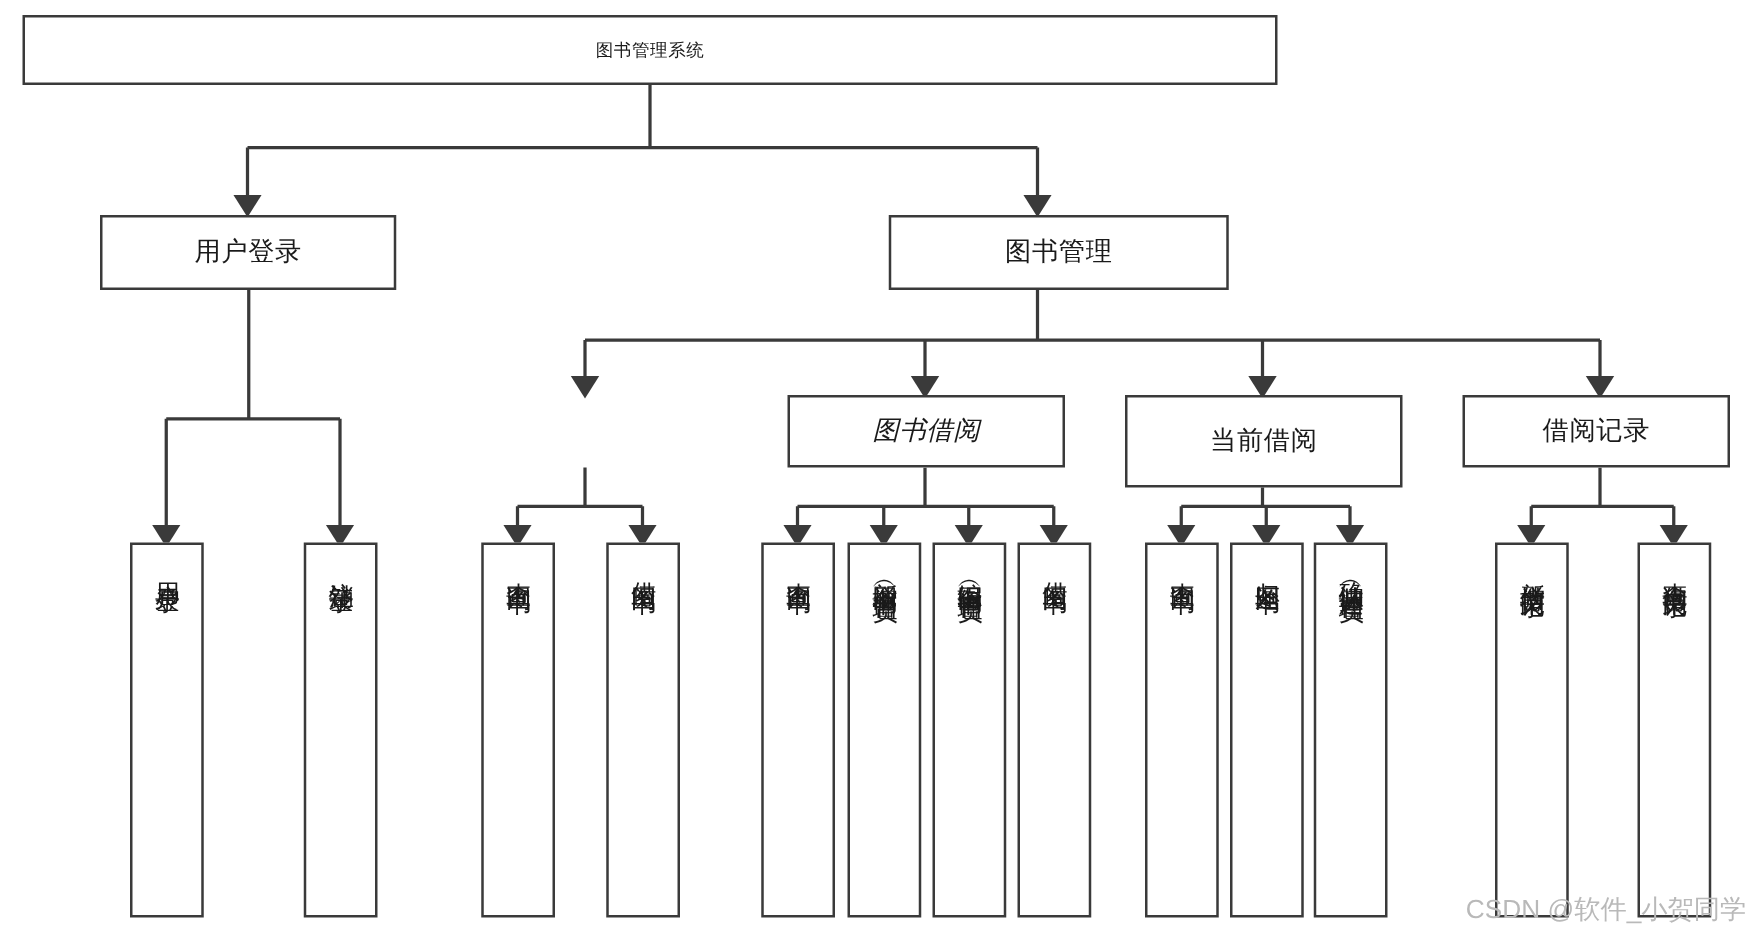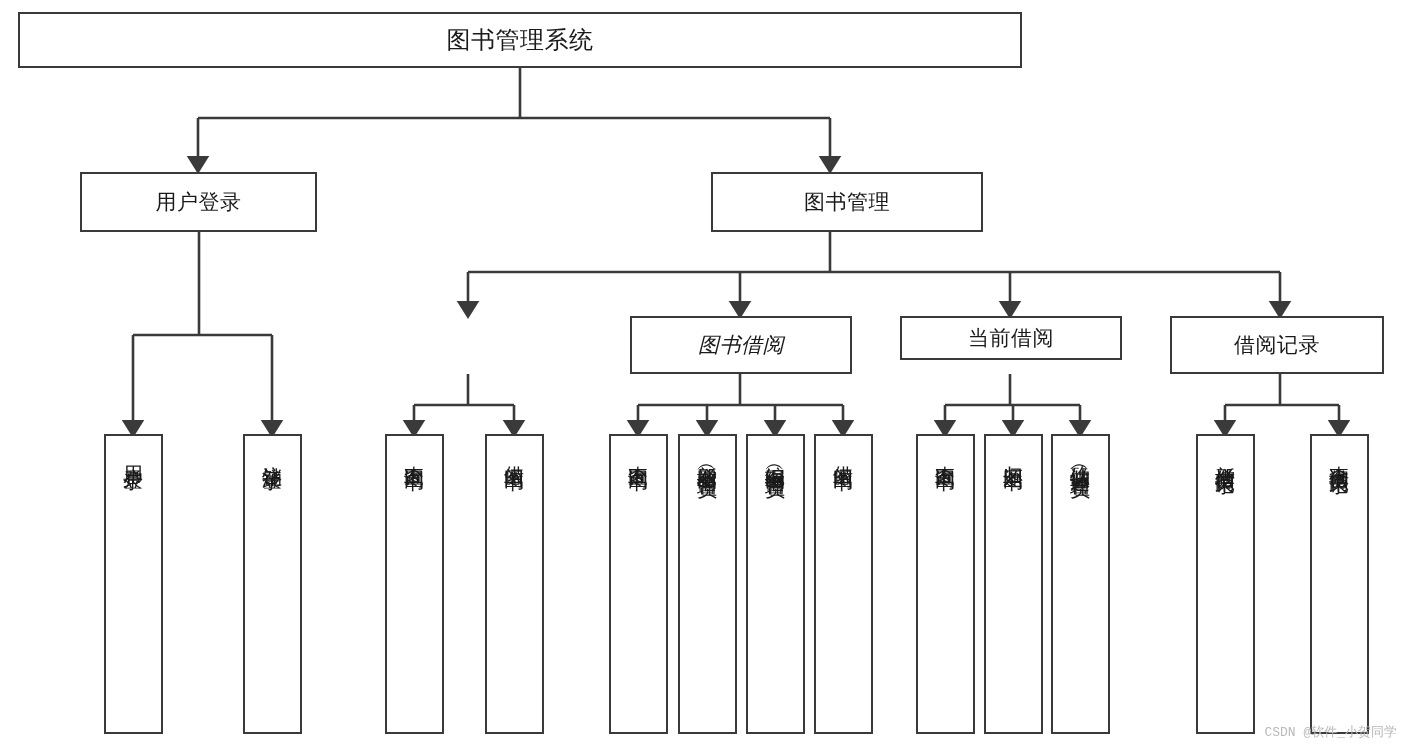--- a/index.html
+++ b/index.html
@@ -40,43 +40,43 @@
     color: #1a1a1a;
     line-height: 1.18;
     text-align: center;
     white-space: pre;
   }
   .node.horiz .label {
     font-size: 21px;
     letter-spacing: 0.5px;
   }
   .node.root .label {
-    font-size: 24px;
+    font-size: 14px;
   }
   .node.vert {
     align-items: flex-start;
     justify-content: center;
     padding-top: 14px;
   }
   .node.vert .label {
     writing-mode: vertical-rl;
     text-orientation: upright;
     font-size: 20px;
     letter-spacing: 2px;
     line-height: 1;
   }
   #watermark {
     position: absolute;
     right: 8px;
     bottom: 6px;
-    font-size: 13px;
+    font-size: 21px;
     color: #b9b9b9;
     z-index: 3;
     white-space: nowrap;
-    font-family: Liberation Mono, monospace;
+    font-family: Liberation Sans, sans-serif;
     text-align: center;
   }
 </style>
 </head>
 <body>
 
 <div id="diagram-root">
 
   <svg class="connectors" viewBox="0 0 1405 747">
     <defs>
@@ -135,21 +135,21 @@
   <div class="node horiz" style="left:80px; top:172px; width:237px; height:60px;">
     <span class="label">用户登录</span>
   </div>
   <div class="node horiz" style="left:711px; top:172px; width:272px; height:60px;">
     <span class="label">图书管理</span>
   </div>
 
   <div class="node horiz" style="left:630px; top:316px; width:222px; height:58px;font-style:italic;">
     <span class="label">图书借阅</span>
   </div>
-  <div class="node horiz" style="left:900px; top:316px; width:222px; height:44px;">
+  <div class="node horiz" style="left:900px; top:316px; width:222px; height:74px;">
     <span class="label">当前借阅</span>
   </div>
   <div class="node horiz" style="left:1170px; top:316px; width:214px; height:58px;">
     <span class="label">借阅记录</span>
   </div>
 
   <div class="node vert" style="left:104px; top:434px; width:59px; height:300px;">
     <span class="label">用户登录</span>
   </div>
   <div class="node vert" style="left:243px; top:434px; width:59px; height:300px;">

